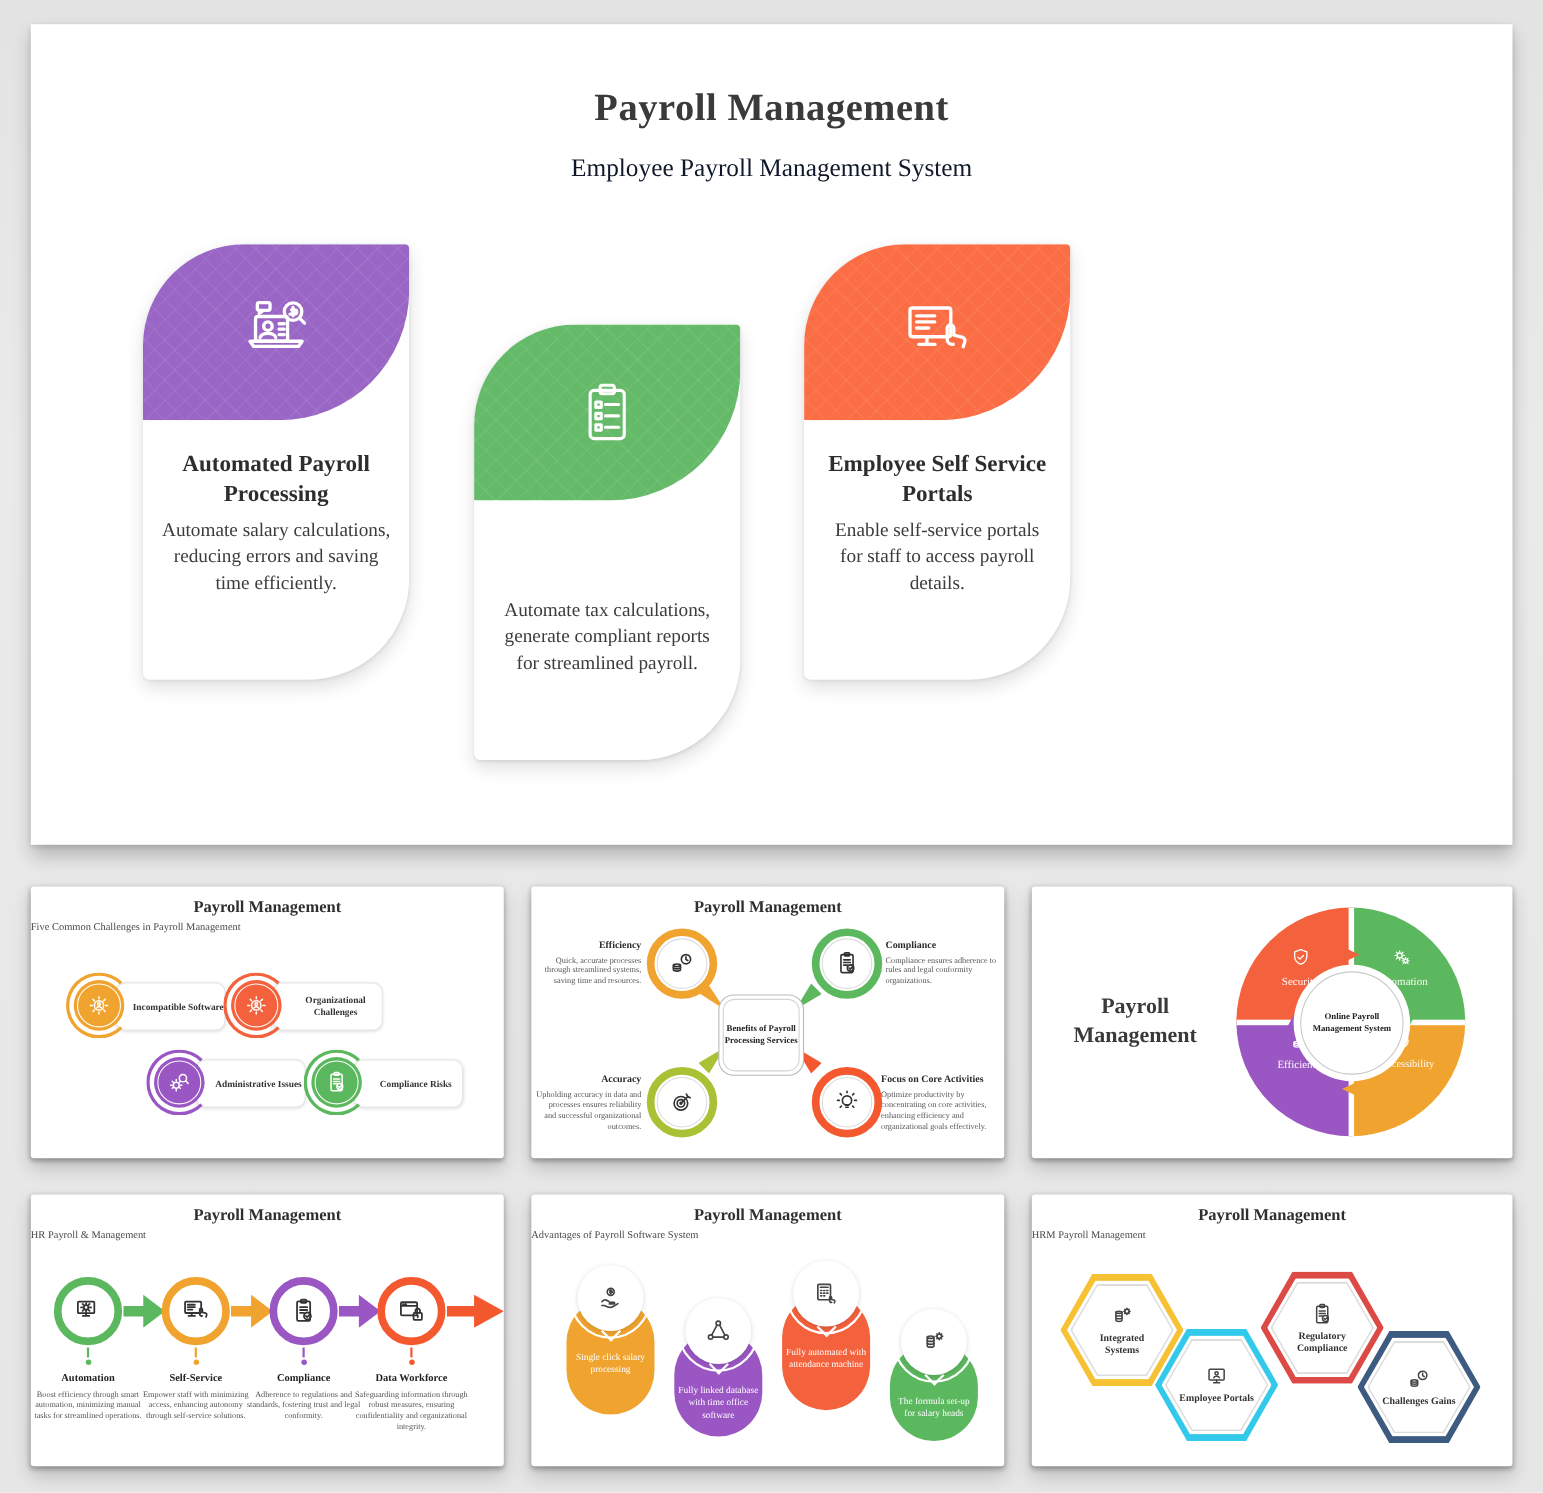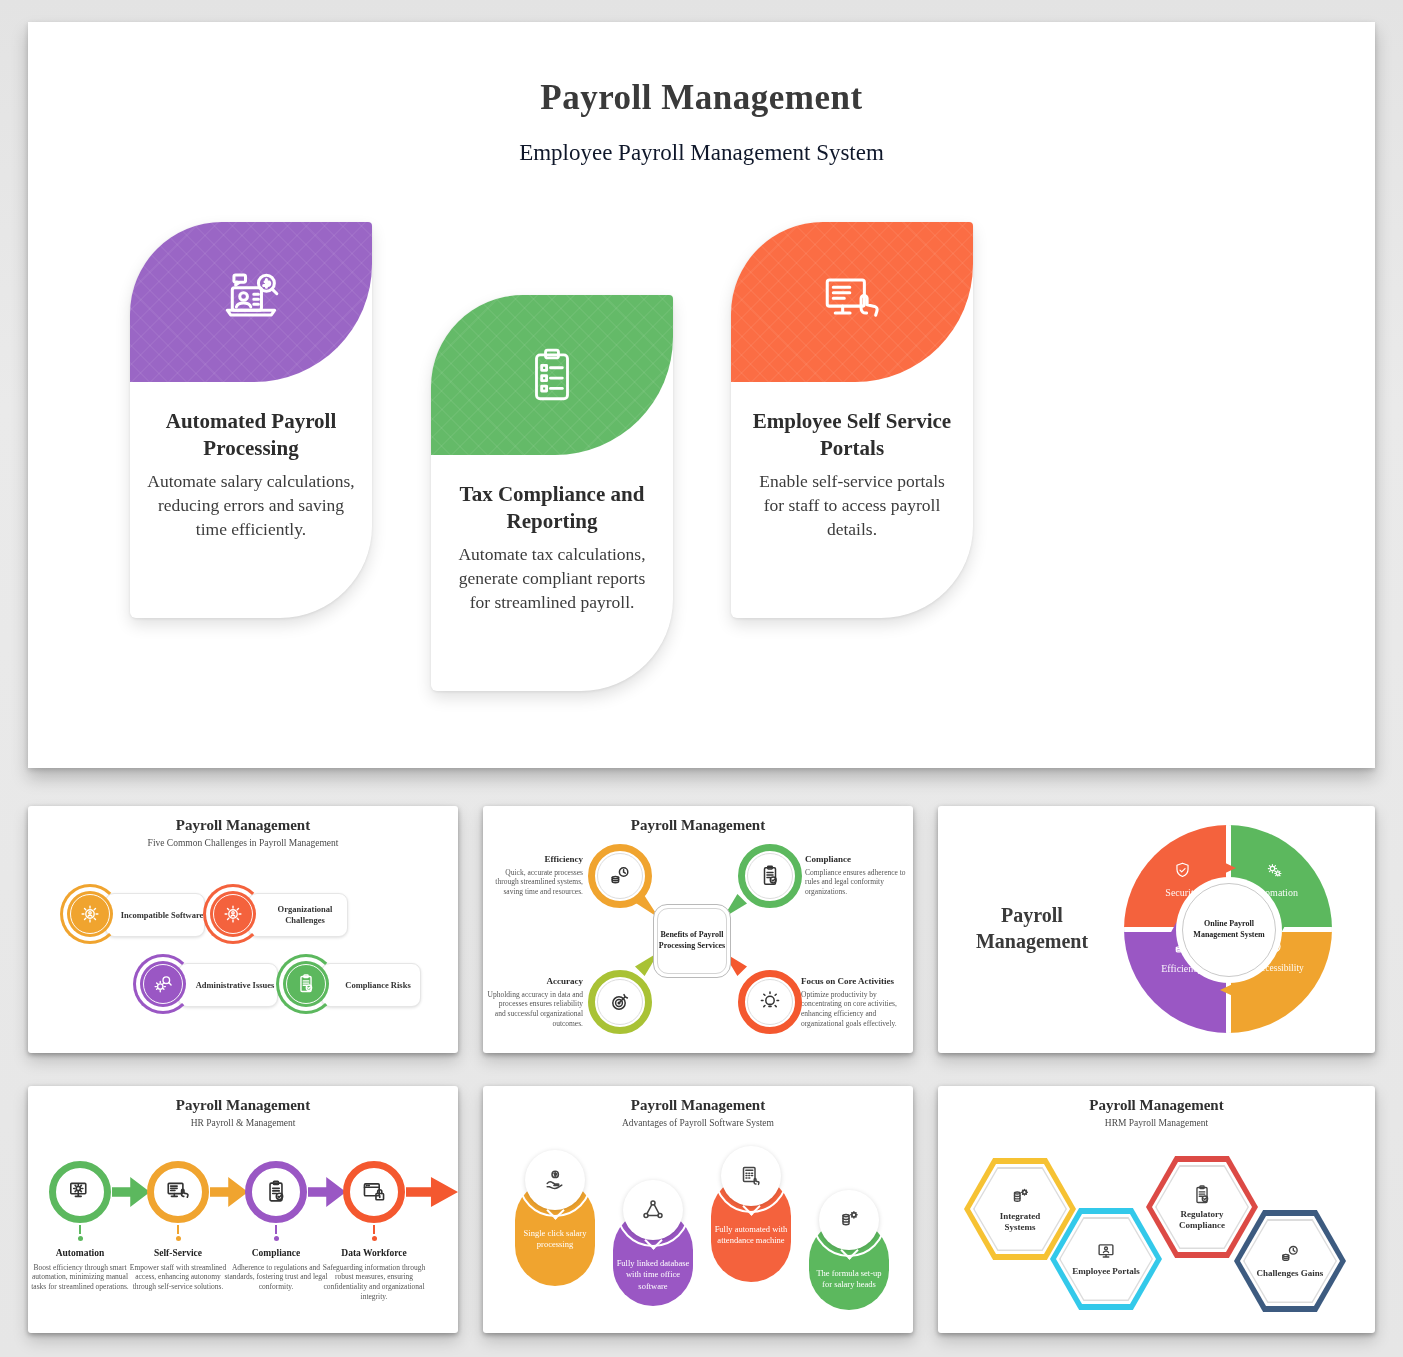--- a/index.html
+++ b/index.html
@@ -38,21 +38,21 @@
   .card-desc{position:absolute;left:16px;right:16px;top:248px;text-align:center;
         font-size:17.5px;color:var(--body);line-height:1.36;}
   .card.tall .card-desc{top:282px;}
   .h-purple{background-color:var(--purple);} .h-green{background-color:var(--green);}
   .h-orange{background-color:var(--orange);} .h-amber{background-color:var(--amber);}
 
   
   .thumb{background:#fff;border-radius:3px;overflow:hidden;
          box-shadow:0 2px 5px rgba(0,0,0,.3), 0 8px 16px rgba(0,0,0,.18);}
   .t-title{left:0;right:0;top:11px;text-align:center;font-size:15px;font-weight:bold;color:var(--ink);}
-  .t-sub{left:0;right:0;top:32px;text-align:center;font-size:9.5px;color:#4a4a4a;}
+  .t-sub{left:0;right:0;top:32px;text-align:left;font-size:9.5px;color:#4a4a4a;}
 
   
   .t1-item-circle{width:46px;height:46px;border-radius:50%;display:flex;align-items:center;justify-content:center;color:#fff;z-index:2;}
   .t1-item-circle::before{content:"";position:absolute;inset:-7px;border-radius:50%;border:3.5px solid;border-color:inherit;border-right-color:transparent !important;}
   .t1-item-circle::after{content:"";position:absolute;inset:3px;border:1.3px solid rgba(255,255,255,.95);border-radius:50%;}
   .t1-pill{height:42px;width:98px;background:#fff;border:1px solid #e6e6e6;border-radius:9px;z-index:1;
            box-shadow:0 1px 3px rgba(0,0,0,.12);display:flex;align-items:center;justify-content:center;}
   .t1-pill span{display:block;text-align:center;font-size:8.5px;font-weight:bold;color:#333;line-height:1.25;padding-left:14px;}
   .bg-amb{background-color:var(--amber);border-color:var(--amber);}
   .bg-org{background-color:var(--org2);border-color:var(--org2);}
@@ -265,21 +265,20 @@
     <div class="card-title">Automated Payroll Processing</div>
     <div class="card-desc">Automate salary calculations, reducing errors and saving time efficiently.</div>
   </div>
 
   <div class="abs card" style="left:403px;top:273px;">
     <div class="card-head h-green">
       <svg class="icon icon-lg" width="62" height="62">
           <use href="#i-clipboard"></use>
         </svg>
     </div>
-    <div class="card-title">Tax Compliance and Reporting</div>
     <div class="card-desc">Automate tax calculations, generate compliant reports for streamlined payroll.</div>
   </div>
 
   <div class="abs card" style="left:703px;top:200px;">
     <div class="card-head h-orange">
       <svg class="icon icon-lg" width="66" height="66">
           <use href="#i-monitor-touch"></use>
         </svg>
     </div>
     <div class="card-title">Employee Self Service Portals</div>
@@ -449,21 +448,21 @@
   <div class="abs t4-line bg-pur" style="left:247px;"></div>
   <div class="abs t4-dot bg-pur" style="left:245.5px;"></div>
   <div class="abs t4-line bg-orr" style="left:345px;"></div>
   <div class="abs t4-dot bg-orr" style="left:343.5px;"></div>
 
   <div class="abs t4-txt" style="left:0px;">
     <b>Automation</b>
     <span>Boost efficiency through smart automation, minimizing manual tasks for streamlined operations.</span></div>
   <div class="abs t4-txt" style="left:98px;">
     <b>Self-Service</b>
-    <span>Empower staff with streamlined access, enhancing autonomy through self-service solutions.</span></div>
+    <span>Empower staff with minimizing access, enhancing autonomy through self-service solutions.</span></div>
   <div class="abs t4-txt" style="left:196px;">
     <b>Compliance</b>
     <span>Adherence to regulations and standards, fostering trust and legal conformity.</span></div>
   <div class="abs t4-txt" style="left:294px;">
     <b>Data Workforce</b>
     <span>Safeguarding information through robust measures, ensuring confidentiality and organizational integrity.</span></div>
 </div>
 
 <div class="abs thumb" style="left:483px;top:1086px;width:430px;height:247px;">
   <div class="abs t-title">Payroll Management</div>

